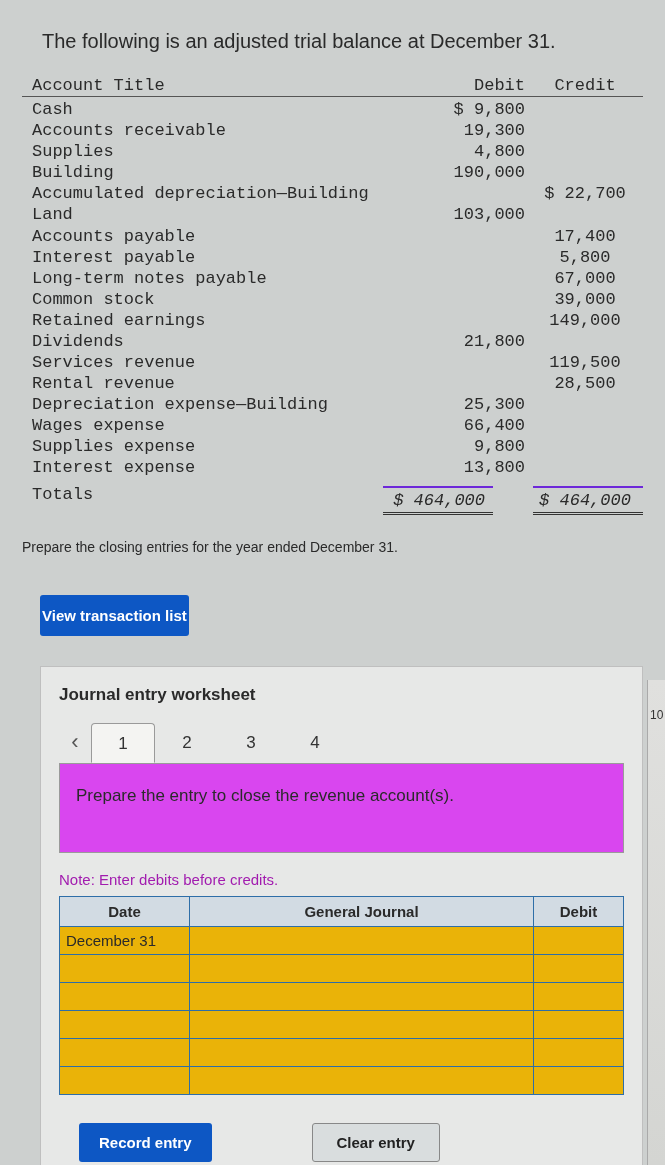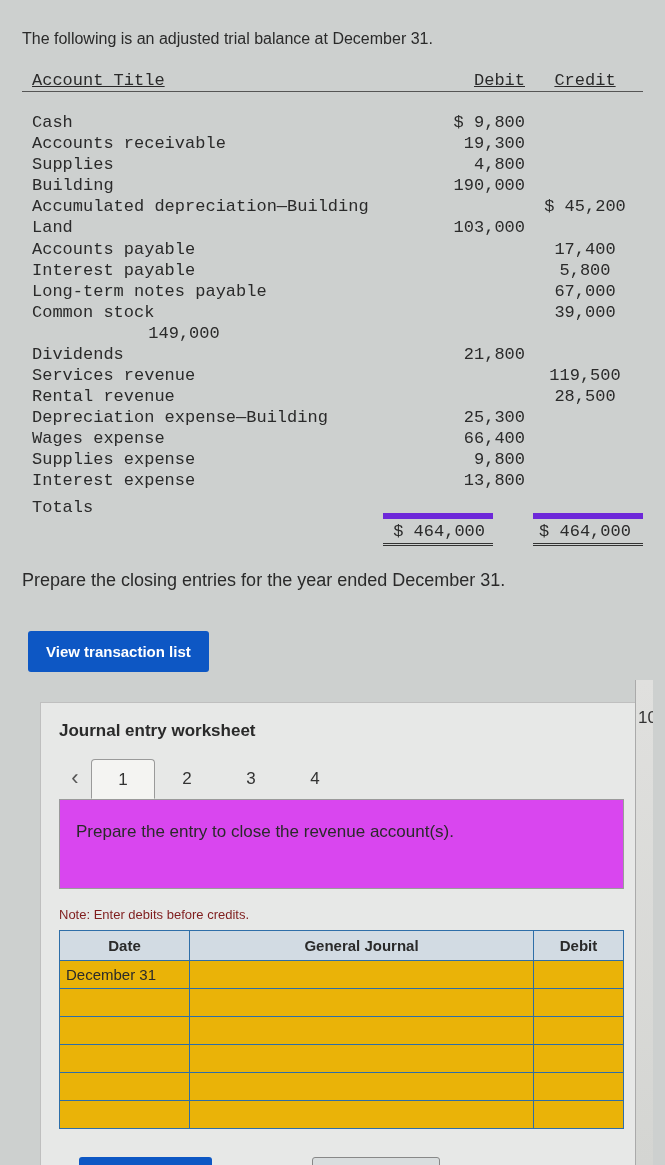--- a/index.html
+++ b/index.html
@@ -11,55 +11,57 @@
     width: 665px;
     height: 1165px;
     overflow: hidden;
     position: relative;
   }
   .page {
     padding: 30px 22px 0 22px;
     color: #2a2a2a;
   }
   .intro {
-    font-size: 16px;
+    font-size: 20px;
     margin-bottom: 22px;
+    margin-left: 20px;
   }
   .tb {
     font-family: "Courier New", monospace;
     font-size: 17px;
     line-height: 1.24;
     margin-bottom: 24px;
   }
   .tb-row { display: flex; }
   .tb-title { flex: 1; padding-left: 10px; }
   .tb-debit { width: 110px; text-align: right; padding-right: 8px; }
   .tb-credit { width: 110px; text-align: center; padding-right: 6px; }
-  .tb-header { border-bottom: 1px solid #555; margin-bottom: 20px; text-decoration: underline; }
+  .tb-header { border-bottom: 1px solid #555; margin-bottom: 2px; }
   .tb-totals .tb-debit, .tb-totals .tb-credit {
-    border-top: 6px solid #6d28d9;
+    border-top: 2px solid #6d28d9;
     border-bottom: 3px double #333;
     padding-top: 2px;
-    margin-top: 16px;
+    margin-top: 2px;
+    font-style: italic;
   }
   .tb-totals { margin-top: 6px; gap: 40px; }
   .instr {
-    font-size: 18px;
+    font-size: 14px;
     margin-bottom: 40px;
   }
   .btn-blue {
     display: inline-block;
     background: #0d57c4;
     color: #fff;
     font-weight: bold;
     border: none;
-    padding: 12px 18px;
+    padding: 12px 2px;
     font-size: 15px;
     border-radius: 3px;
-    margin-left: 6px;
+    margin-left: 18px;
     cursor: pointer;
   }
   .ws-wrap {
     margin-top: 30px;
     margin-left: 18px;
     background: #e7e8e7;
     border: 1px solid #bfbfbf;
     padding: 18px 18px 22px 18px;
   }
   .ws-title {
@@ -99,22 +101,22 @@
   }
   .tab-body {
     background: #d946ef;
     border: 1px solid #9a9a9a;
     border-top: none;
     padding: 22px 16px 46px 16px;
     font-size: 17px;
     margin-bottom: 18px;
   }
   .note {
-    color: #7f1d1d;
-    font-size: 13px;
+    color: #a21caf;
+    font-size: 15px;
     margin-bottom: 8px;
   }
   .je-table {
     border-collapse: collapse;
     width: 100%;
   }
   .je-table th, .je-table td {
     border: 1px solid #2e6ea8;
     font-size: 15px;
   }
@@ -153,27 +155,27 @@
     color: #222;
     border: 1px solid #888;
     padding: 10px 24px;
     font-size: 15px;
     font-weight: bold;
     border-radius: 3px;
     cursor: pointer;
   }
   .side-sliver {
     position: absolute;
-    right: 12px;
+    right: 0;
     top: 680px;
     bottom: 0;
     width: 18px;
     background: linear-gradient(#e0e0de, #d4d5d2);
     border-left: 1px solid #aaa;
-    font-size: 17px;
+    font-size: 12px;
     color: #333;
     overflow: hidden;
   }
   .side-sliver div { margin: 28px 0 0 2px; }
 </style>
 </head>
 <body>
 
 <div class="page">
   <div class="intro">The following is an adjusted trial balance at December 31.</div>
@@ -201,21 +203,21 @@
           <div class="tb-credit"></div>
         </div>
         <div class="tb-row">
           <div class="tb-title">Building</div>
           <div class="tb-debit">190,000</div>
           <div class="tb-credit"></div>
         </div>
         <div class="tb-row">
           <div class="tb-title">Accumulated depreciation—Building</div>
           <div class="tb-debit"></div>
-          <div class="tb-credit">$ 45,200</div>
+          <div class="tb-credit">$ 22,700</div>
         </div>
         <div class="tb-row">
           <div class="tb-title">Land</div>
           <div class="tb-debit">103,000</div>
           <div class="tb-credit"></div>
         </div>
         <div class="tb-row">
           <div class="tb-title">Accounts payable</div>
           <div class="tb-debit"></div>
           <div class="tb-credit">17,400</div>
@@ -229,20 +231,21 @@
           <div class="tb-title">Long-term notes payable</div>
           <div class="tb-debit"></div>
           <div class="tb-credit">67,000</div>
         </div>
         <div class="tb-row">
           <div class="tb-title">Common stock</div>
           <div class="tb-debit"></div>
           <div class="tb-credit">39,000</div>
         </div>
         <div class="tb-row">
+          <div class="tb-title">Retained earnings</div>
           <div class="tb-debit"></div>
           <div class="tb-credit">149,000</div>
         </div>
         <div class="tb-row">
           <div class="tb-title">Dividends</div>
           <div class="tb-debit">21,800</div>
           <div class="tb-credit"></div>
         </div>
         <div class="tb-row">
           <div class="tb-title">Services revenue</div>

